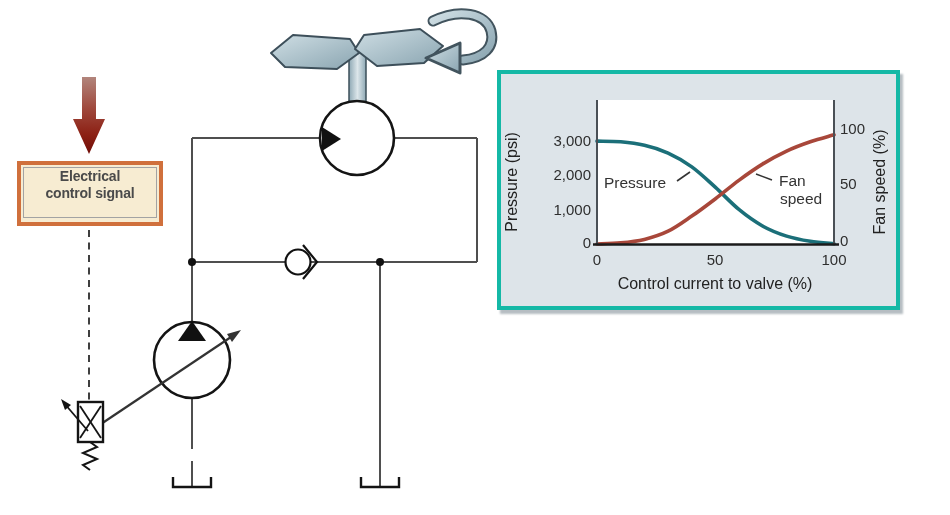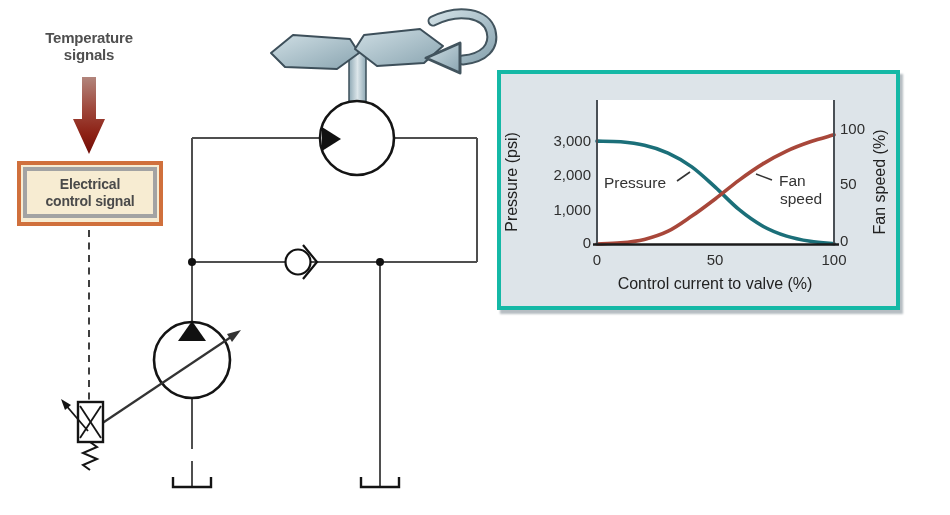--- a/index.html
+++ b/index.html
@@ -4,22 +4,22 @@
 <style>
   html,body{margin:0;padding:0;background:#fff;}
   #canvas{position:relative;width:950px;height:515px;background:#ffffff;overflow:hidden;
           font-family:"Liberation Sans",sans-serif;}
   #schematic{position:absolute;left:0;top:0;}
   .overlay-label{position:absolute;text-align:center;color:#4f4f4f;font-weight:bold;
                  font-size:15px;line-height:1.15;letter-spacing:-0.2px;}
   #temp-label{left:28px;top:29px;width:122px;}
   .elec-box{position:absolute;left:17px;top:161px;width:146px;height:65px;box-sizing:border-box;
             border:4px solid #d0703c;background:#f7ecd2;}
-  .elec-inner{margin:2px;border:4px solid #a3a3a3;height:calc(100% - 6px);box-sizing:border-box;
-              display:flex;align-items:center;justify-content:center;background:#f7ecd2;}
+  .elec-inner{margin:2px;border:1px solid #a3a3a3;height:calc(100% - 6px);box-sizing:border-box;
+              display:flex;justify-content:center;background:#f7ecd2;}
   .elec-text{width:104px;text-align:center;font-size:14px;font-weight:bold;color:#4a4a4a;
              line-height:1.2;letter-spacing:-0.2px;}
   .chart-panel{position:absolute;left:497px;top:70px;width:403px;height:240px;box-sizing:border-box;
                border:4px solid #14b8a6;background:#dde4e9;box-shadow:3px 4px 2px #b6bdc2;}
   .chart-panel svg{display:block;}
   .tick{font-size:15px;fill:#2e2e2e;}
   .axis-title{font-size:16px;fill:#222;}
   .curve-label{font-size:15.5px;fill:#333;}
 </style>
 </head>
@@ -100,21 +100,20 @@
       <polyline points="90,442 97,447 83,453 97,459 83,465 90,470" fill="none" stroke="#141414" stroke-width="2"></polyline>
     </g>
 
     <polyline points="173,477 173,487 211,487 211,477" fill="none" stroke="#141414" stroke-width="2.4"></polyline>
     <polyline points="361,477 361,487 399,487 399,477" fill="none" stroke="#141414" stroke-width="2.4"></polyline>
 
     <polygon points="82,77 96,77 96,119 105,119 89,154 73,119 82,119" fill="url(#redg)"></polygon>
     <line x1="89" y1="230" x2="89" y2="401" stroke="#3f3f3f" stroke-width="2" stroke-dasharray="7 5.5"></line>
   </svg>
 
-  <div id="temp-label" class="overlay-label">Temperature signals</div>
 
   <div class="elec-box">
     <div class="elec-inner">
       <div class="elec-text">Electrical control signal</div>
     </div>
   </div>
 
   <div class="chart-panel">
     <svg width="399" height="236" viewBox="0 0 399 236">
       <rect x="96" y="26" width="237" height="144" fill="#ffffff"></rect>

